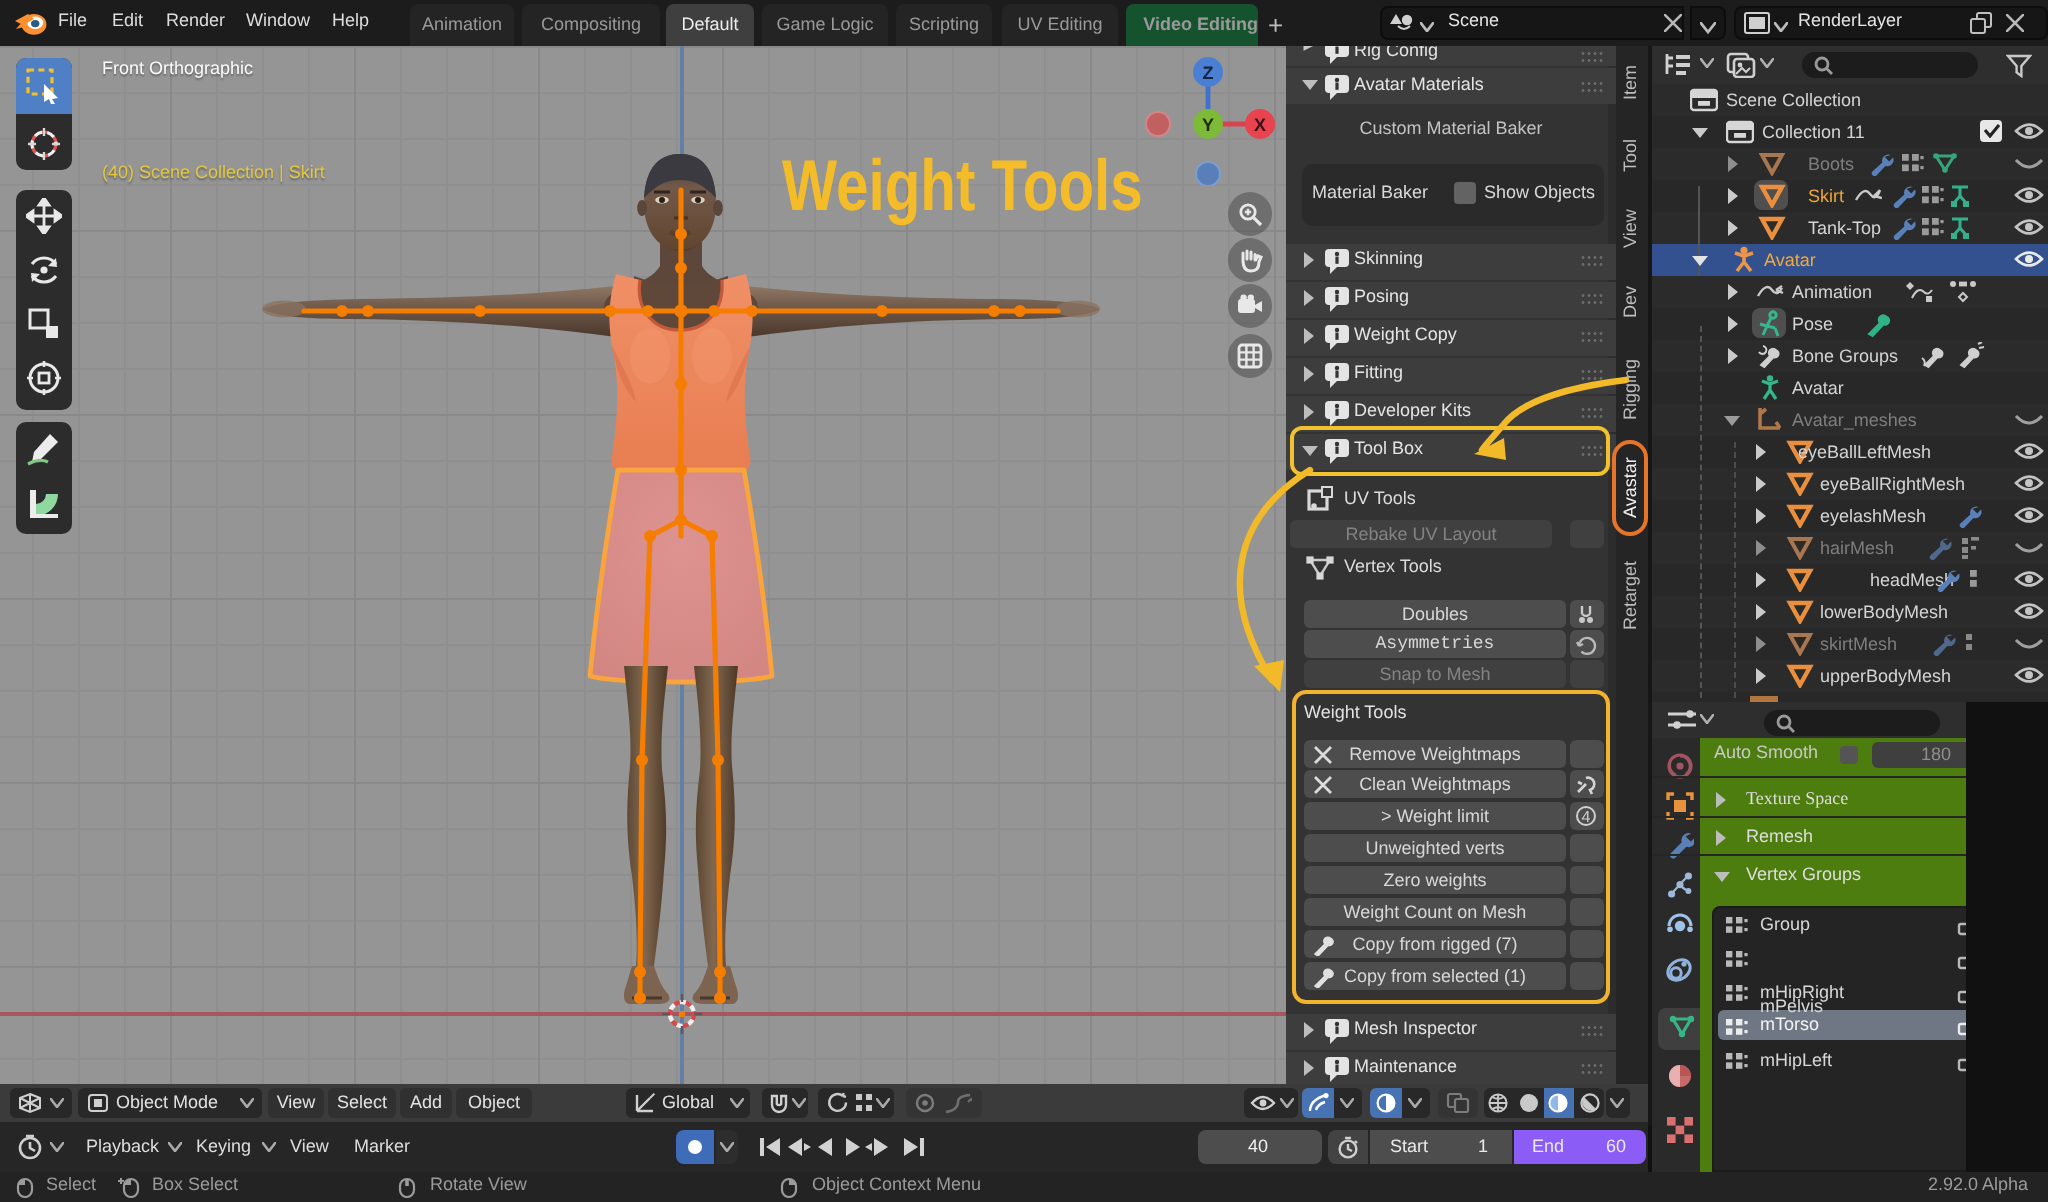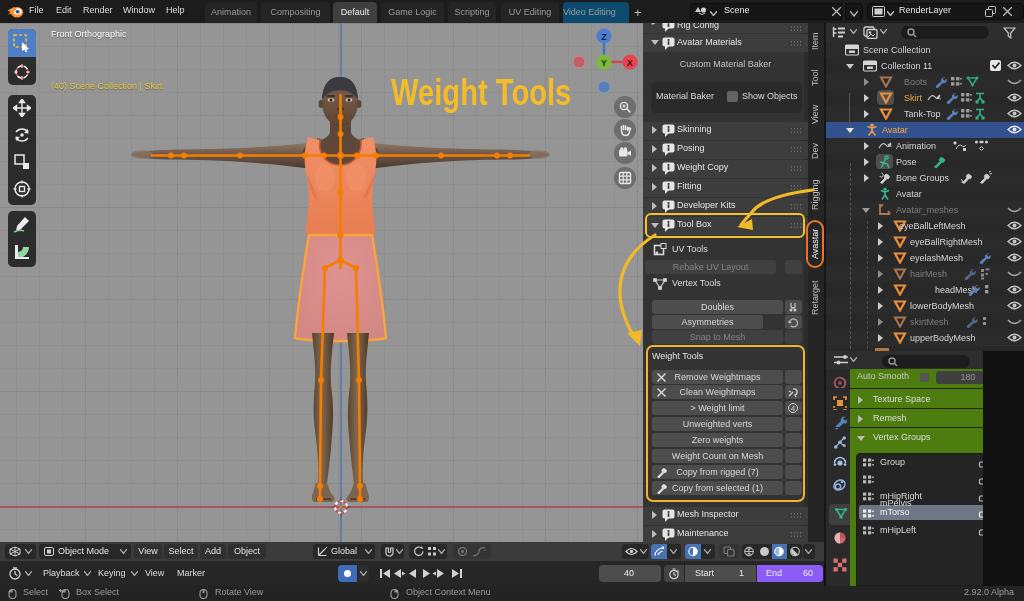--- a/index.html
+++ b/index.html
@@ -34,21 +34,21 @@
 <div class="abs menu" style="left:56px;top:5px;">Edit</div>
 <div class="abs menu" style="left:83px;top:5px;">Render</div>
 <div class="abs menu" style="left:123px;top:5px;">Window</div>
 <div class="abs menu" style="left:166px;top:5px;">Help</div>
 <div class="abs" style="left:205px;top:2px;width:52px;height:21px;background:#242424;border-radius:4px 4px 0 0;color:#9a9a9a;text-align:center;line-height:21px;">Animation</div>
 <div class="abs" style="left:261px;top:2px;width:69px;height:21px;background:#242424;border-radius:4px 4px 0 0;color:#9a9a9a;text-align:center;line-height:21px;">Compositing</div>
 <div class="abs" style="left:333px;top:2px;width:44px;height:21px;background:#3f3f3f;border-radius:4px 4px 0 0;color:#ececec;text-align:center;line-height:21px;">Default</div>
 <div class="abs" style="left:381px;top:2px;width:63px;height:21px;background:#242424;border-radius:4px 4px 0 0;color:#9a9a9a;text-align:center;line-height:21px;">Game Logic</div>
 <div class="abs" style="left:448px;top:2px;width:48px;height:21px;background:#242424;border-radius:4px 4px 0 0;color:#9a9a9a;text-align:center;line-height:21px;">Scripting</div>
 <div class="abs" style="left:501px;top:2px;width:58px;height:21px;background:#242424;border-radius:4px 4px 0 0;color:#9a9a9a;text-align:center;line-height:21px;">UV Editing</div>
-<div class="abs" style="left:563px;top:2px;width:66px;height:21px;background:#0c4a6e;border-radius:4px 4px 0 0;color:#9a9a9a;text-align:left;line-height:21px;">Video Editing</div>
+<div class="abs" style="left:563px;top:2px;width:66px;height:21px;background:#14532d;border-radius:4px 4px 0 0;color:#9a9a9a;text-align:right;line-height:21px;font-weight:bold;">Video Editing</div>
 <div class="abs" style="left:634px;top:5px;color:#bdbdbd;font-size:13px;">+</div>
 
 <div class="abs" style="left:690px;top:3px;width:152px;height:17px;background:#161616;border:1px solid #0d0d0d;border-radius:4px 0 0 4px;box-sizing:border-box;"></div>
 <svg class="abs" style="left:695px;top:6px;" width="14" height="11" viewBox="0 0 14 11">
       <path d="M3 1 L6 6 L0 6 Z" fill="#cfcfcf"></path>
       <circle cx="8.5" cy="4" r="2.6" fill="#cfcfcf"></circle>
       <path d="M4 7 q3 3 6 0" stroke="#cfcfcf" fill="none"></path>
     </svg>
 <div class="abs" style="left:710px;top:8px;width:7px;height:5px;"><svg width="7" height="5">
         <path d="M0 0 L3.5 4.5 L7 0" fill="none" stroke="#bbb" stroke-width="1.4"></path>
@@ -519,21 +519,21 @@
         <rect x="6.2" y="10.2" width="3.6" height="3.6" fill="#d8d8d8"></rect>
       </svg>
   <div class="abs" style="left:29px;top:255px;color:#dcdcdc;">Vertex Tools</div>
   <div class="abs btn" style="left:9px;top:277px;width:131px;">Doubles</div>
   <div class="abs" style="left:142px;top:277px;width:17px;height:14px;background:#4d4d4d;border-radius:3px;"></div>
   <svg class="abs" style="left:145px;top:279px;" width="11" height="11" viewBox="0 0 11 11">
         <path d="M3 1 v4 m4 -4 v4 M3 5 q2 2 4 0" stroke="#c9c9c9" fill="none" stroke-width="1.2"></path>
         <circle cx="3" cy="8" r="1.5" fill="#c9c9c9"></circle>
         <circle cx="7" cy="8" r="1.5" fill="#c9c9c9"></circle>
       </svg>
-  <div class="abs btn" style="left:9px;top:292px;width:111px;">Asymmetries</div>
+  <div class="abs btn" style="left:9px;top:292px;width:131px;font-family:Liberation Mono, monospace;">Asymmetries</div>
   <div class="abs" style="left:142px;top:292px;width:17px;height:14px;background:#4d4d4d;border-radius:3px;"></div>
   <svg class="abs" style="left:145px;top:294px;" width="11" height="11" viewBox="0 0 11 11">
         <path d="M1.5 6 a4 4 0 1 1 1.2 2.8 M1.5 6 l-1 -2 m1 2 l2 -1" stroke="#b9b9b9" fill="none" stroke-width="1.2"></path>
       </svg>
   <div class="abs btn dis" style="left:9px;top:307px;width:131px;">Snap to Mesh</div>
   <div class="abs" style="left:142px;top:307px;width:17px;height:14px;background:#404040;border-radius:3px;"></div>
 
   <div class="abs" style="left:9px;top:328px;color:#e2e2e2;">Weight Tools</div>
   <div class="abs btn" style="left:9px;top:347px;width:131px;">Remove Weightmaps</div>
   <div class="abs" style="left:142px;top:347px;width:17px;height:14px;background:#4d4d4d;border-radius:3px;"></div>
@@ -1024,21 +1024,21 @@
           <rect x="9.2" y="9.2" width="4.3" height="4.3"></rect>
         </g>
       </svg>
 
   <div class="abs" style="left:31px;top:20px;color:#c9c9c9;">Auto Smooth</div>
   <div class="abs" style="left:94px;top:22px;width:9px;height:9px;background:#545454;border-radius:2px;"></div>
   <div class="abs" style="left:110px;top:20px;width:64px;height:13px;background:#3f3f3f;border-radius:3px;color:#8f8f8f;text-align:center;line-height:13px;">180</div>
   <div class="abs" style="left:183px;top:22px;width:0;height:0;border-top:4px solid #909090;border-left:3.5px solid transparent;border-right:3.5px solid transparent;"></div>
   <div class="abs" style="left:0;top:37px;width:198px;height:1px;background:#262626;"></div>
   <div class="abs carR" style="left:32px;top:45px;"></div>
-  <div class="abs" style="left:47px;top:43px;color:#dedede;">Texture Space</div>
+  <div class="abs" style="left:47px;top:43px;color:#dedede;font-family:Liberation Serif, serif;">Texture Space</div>
   <div class="dots" style="left:176px;top:46px;"></div>
   <div class="abs" style="left:0;top:57px;width:198px;height:1px;background:#262626;"></div>
   <div class="abs carR" style="left:32px;top:64px;"></div>
   <div class="abs" style="left:47px;top:62px;color:#dedede;">Remesh</div>
   <div class="dots" style="left:176px;top:65px;"></div>
   <div class="abs" style="left:0;top:76px;width:198px;height:1px;background:#262626;"></div>
   <div class="abs carD" style="left:31px;top:85px;"></div>
   <div class="abs" style="left:47px;top:81px;color:#dedede;">Vertex Groups</div>
   <div class="dots" style="left:176px;top:84px;"></div>
 

